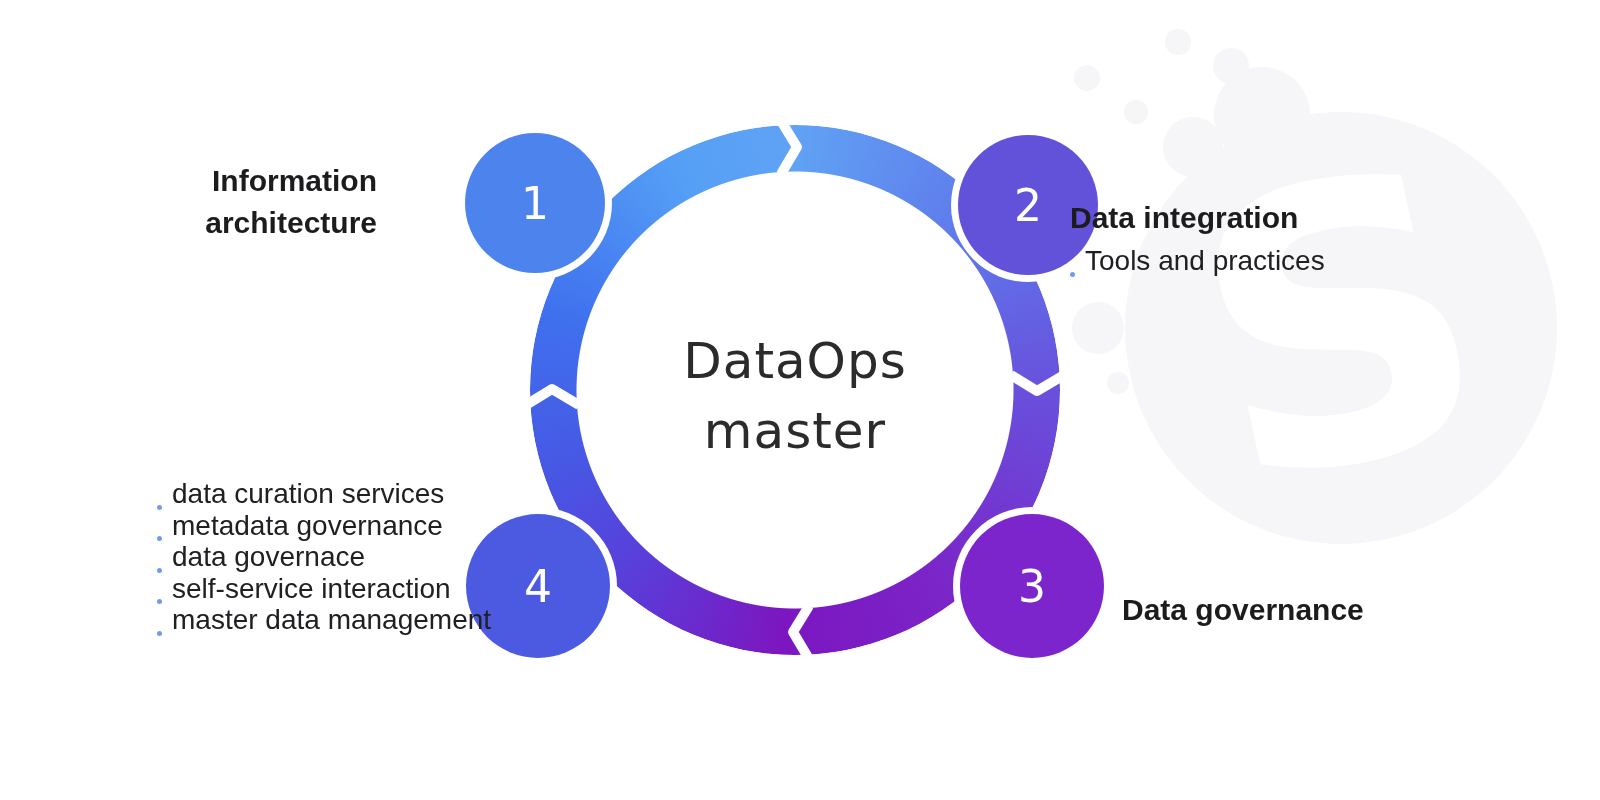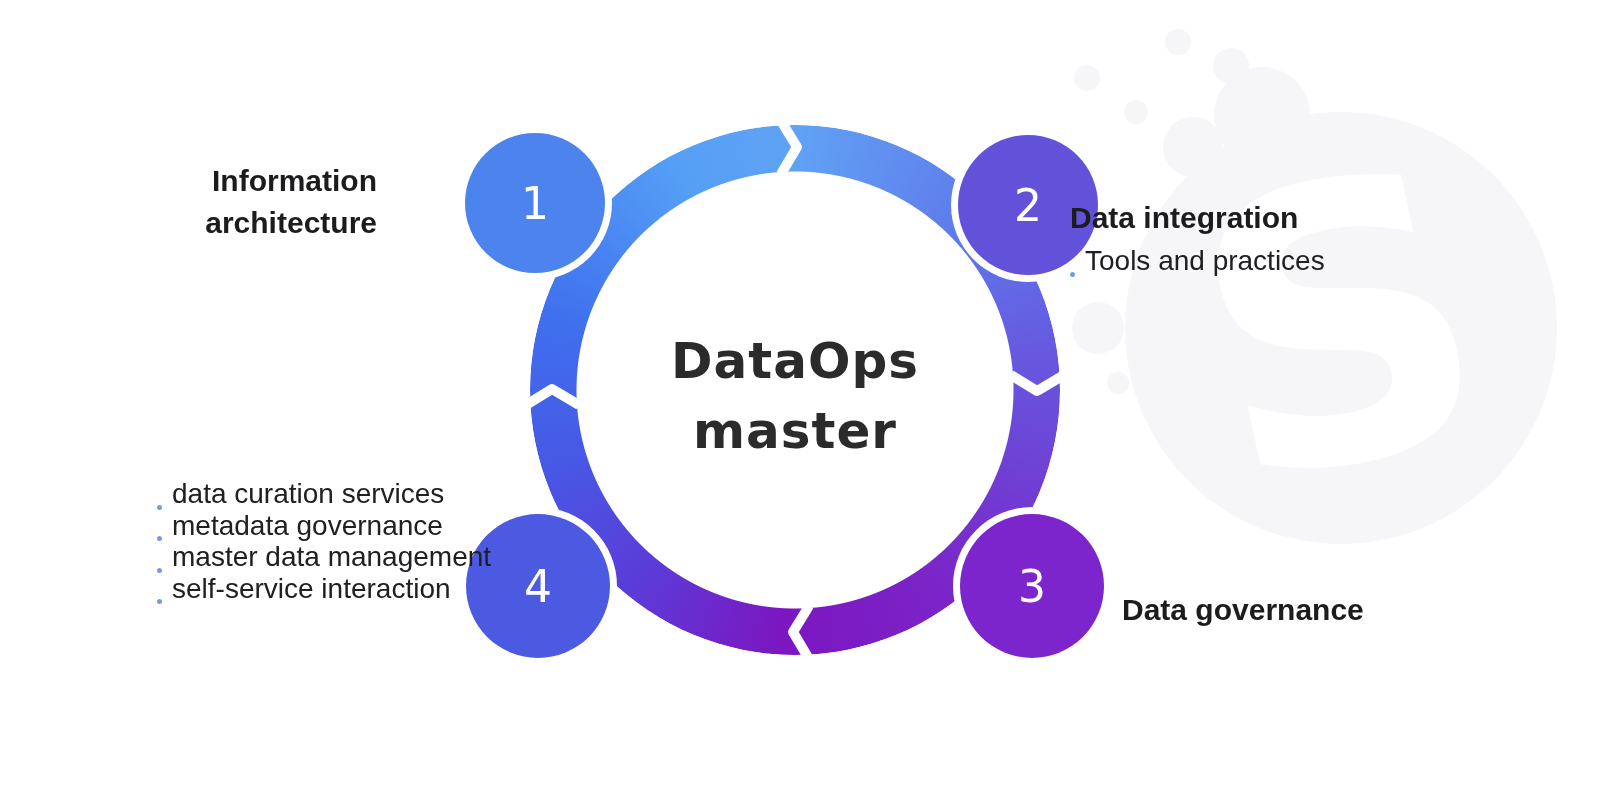--- a/index.html
+++ b/index.html
@@ -32,21 +32,21 @@
     box-shadow:0 0 0 7px #ffffff;color:#ffffff;
     font-family:"DejaVu Sans",sans-serif;font-size:44px;font-weight:normal;
   }
   .c1{left:465px;top:133px;width:140px;height:140px;}
   .c2{left:958px;top:135px;width:140px;height:140px;}
   .c3{left:960px;top:514px;width:144px;height:144px;}
   .c4{left:466px;top:514px;width:144px;height:144px;}
   
   .center-title{
     position:absolute;z-index:4;left:545px;top:326px;width:500px;text-align:center;
-    font-family:"DejaVu Sans",sans-serif;font-weight:bold;font-size:50px;line-height:70px;
+    font-family:"DejaVu Sans",sans-serif;font-weight:normal;font-size:50px;line-height:70px;
     color:#2b2b2b;letter-spacing:1px;
   }
   
   .label-block{position:absolute;z-index:4;}
   .label-heading{
     font-family:"Liberation Sans",sans-serif;font-weight:bold;font-size:30px;line-height:42px;
     color:#1c1c1e;
   }
   .lb-info{left:157px;top:160px;width:220px;text-align:right;}
   .lb-integration{left:1070px;top:161px;width:360px;margin-top:36px;}
@@ -125,22 +125,26 @@
       <div class="bullet">
         <span class="dot"></span>
         <span>data curation services</span>
       </div>
       <div class="bullet">
         <span class="dot"></span>
         <span>metadata governance</span>
       </div>
       <div class="bullet">
         <span class="dot"></span>
-        <span>master data management</span>
+        <span>data governace</span>
       </div>
       <div class="bullet">
         <span class="dot"></span>
         <span>self-service interaction</span>
+      </div>
+      <div class="bullet">
+        <span class="dot"></span>
+        <span>master data management</span>
       </div>
     </div>
   </div>
 
 </div>
 
 </body></html>

